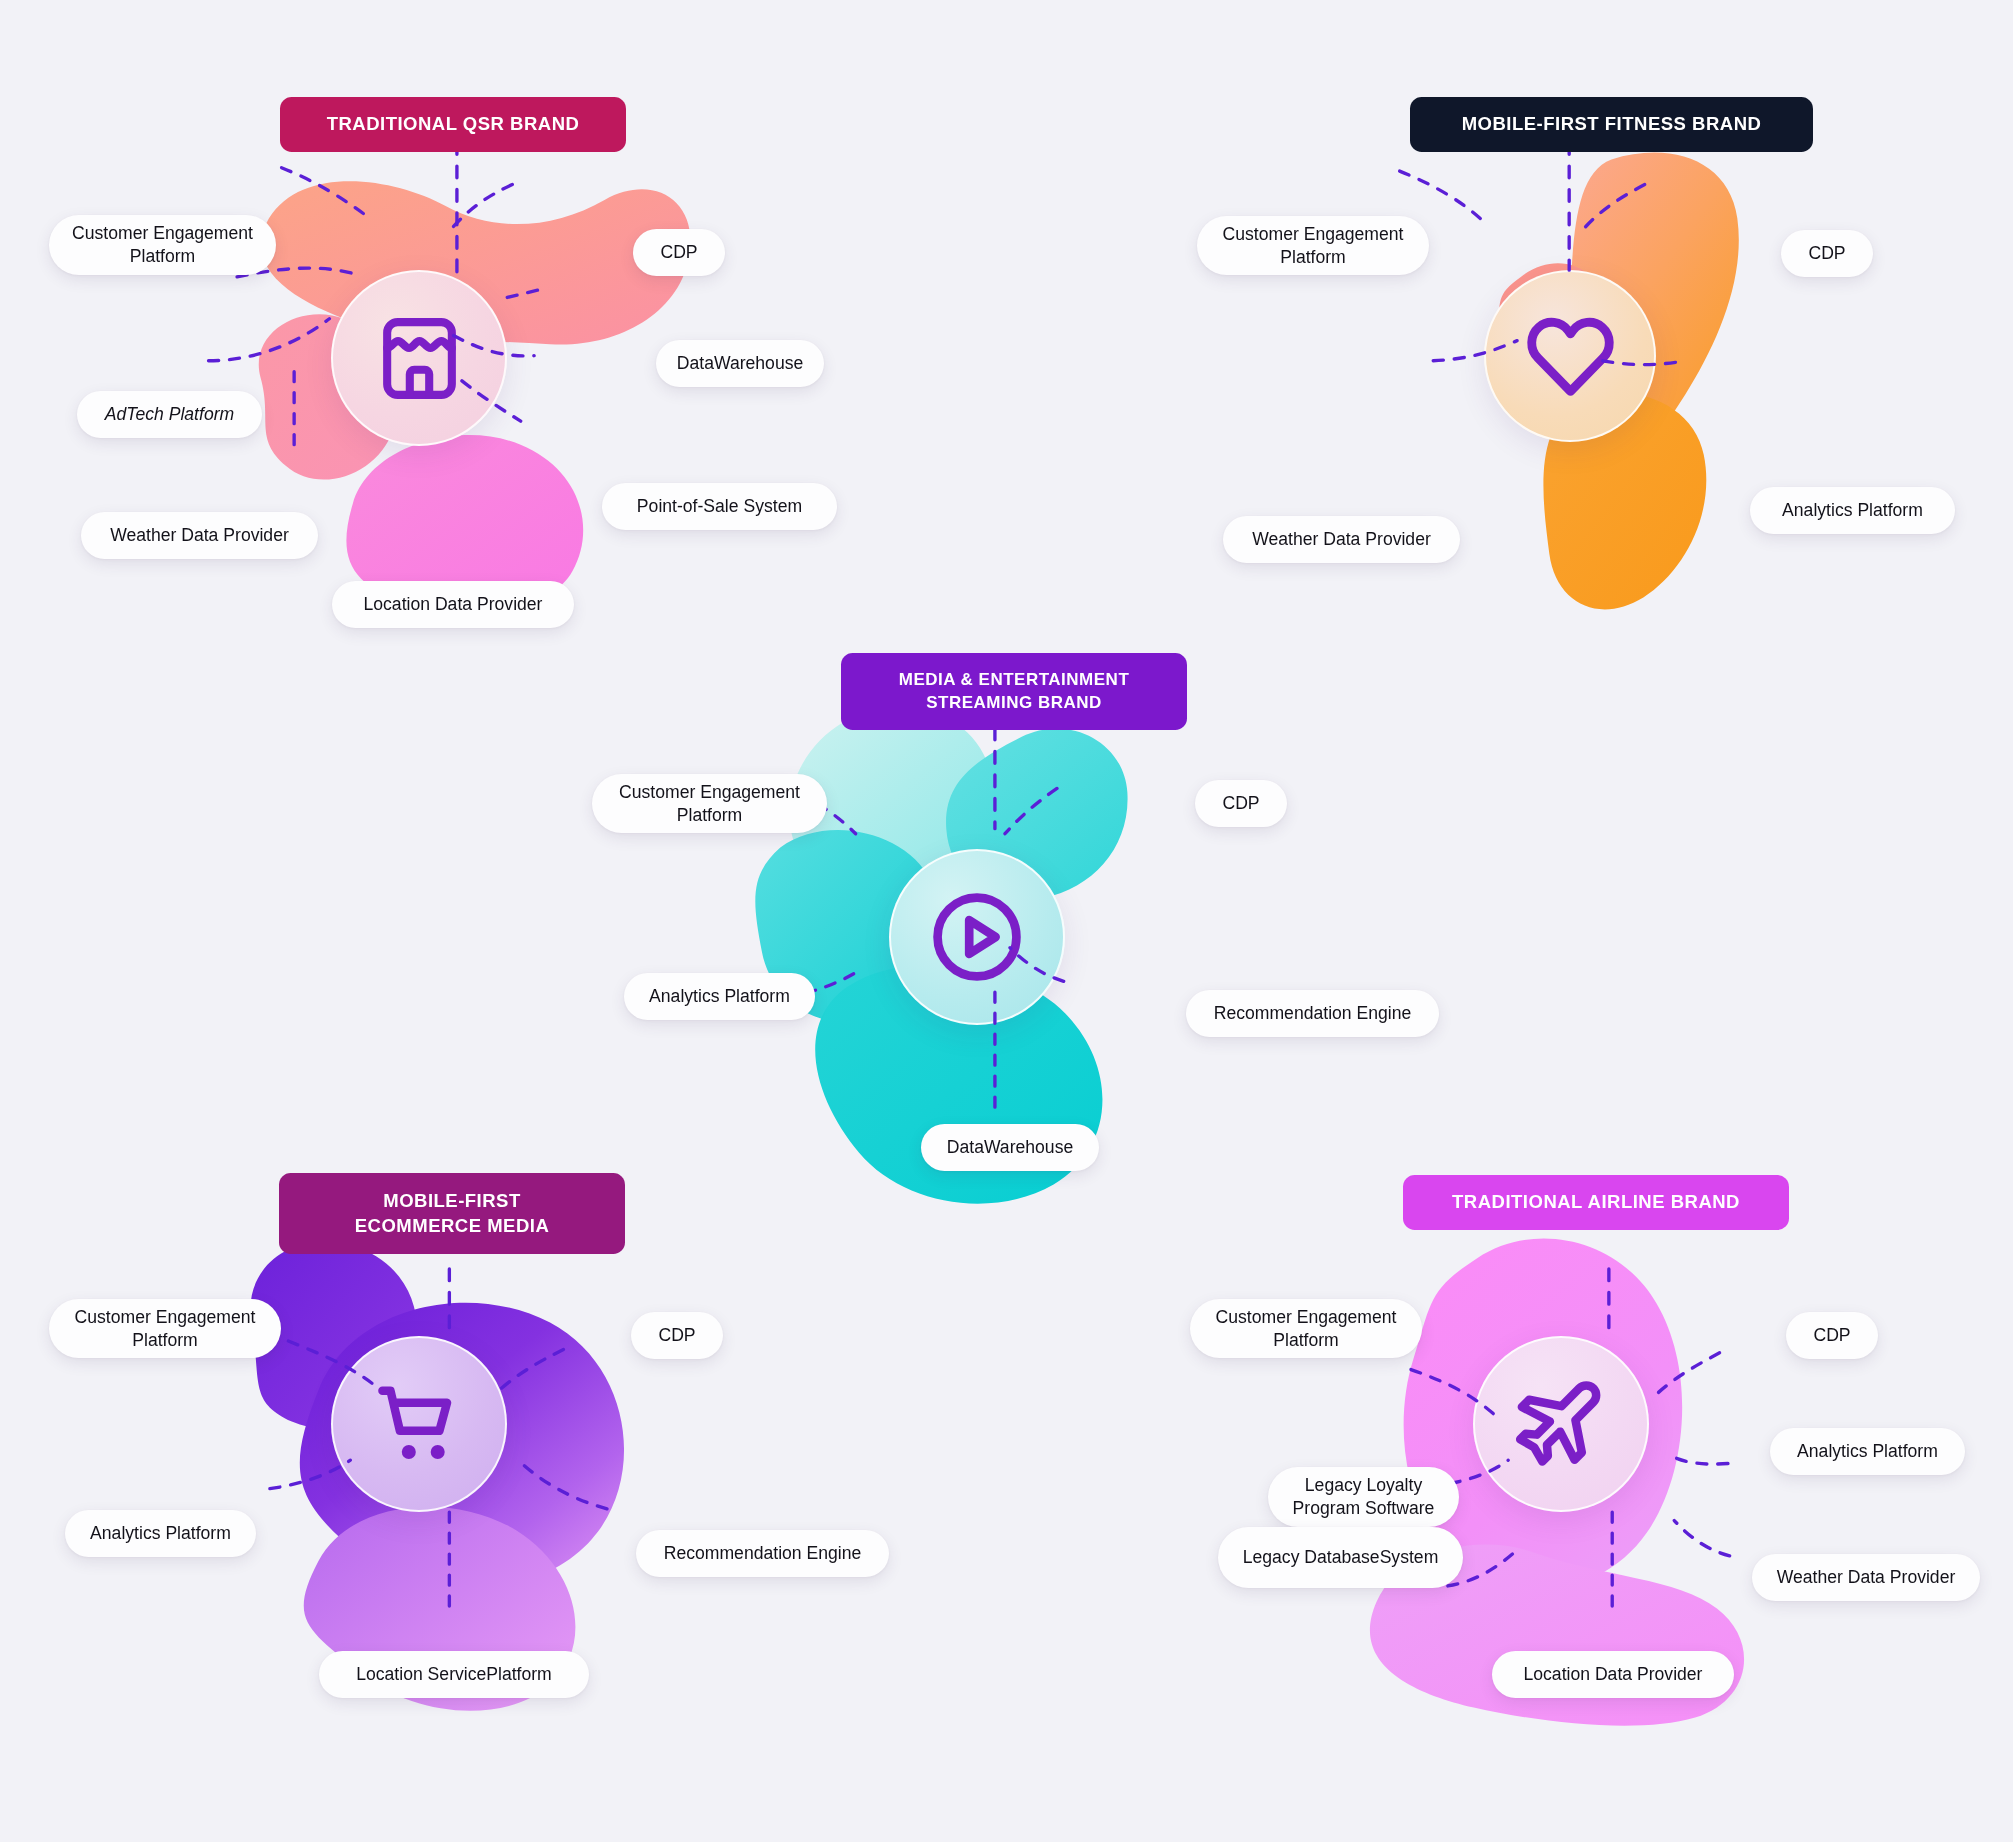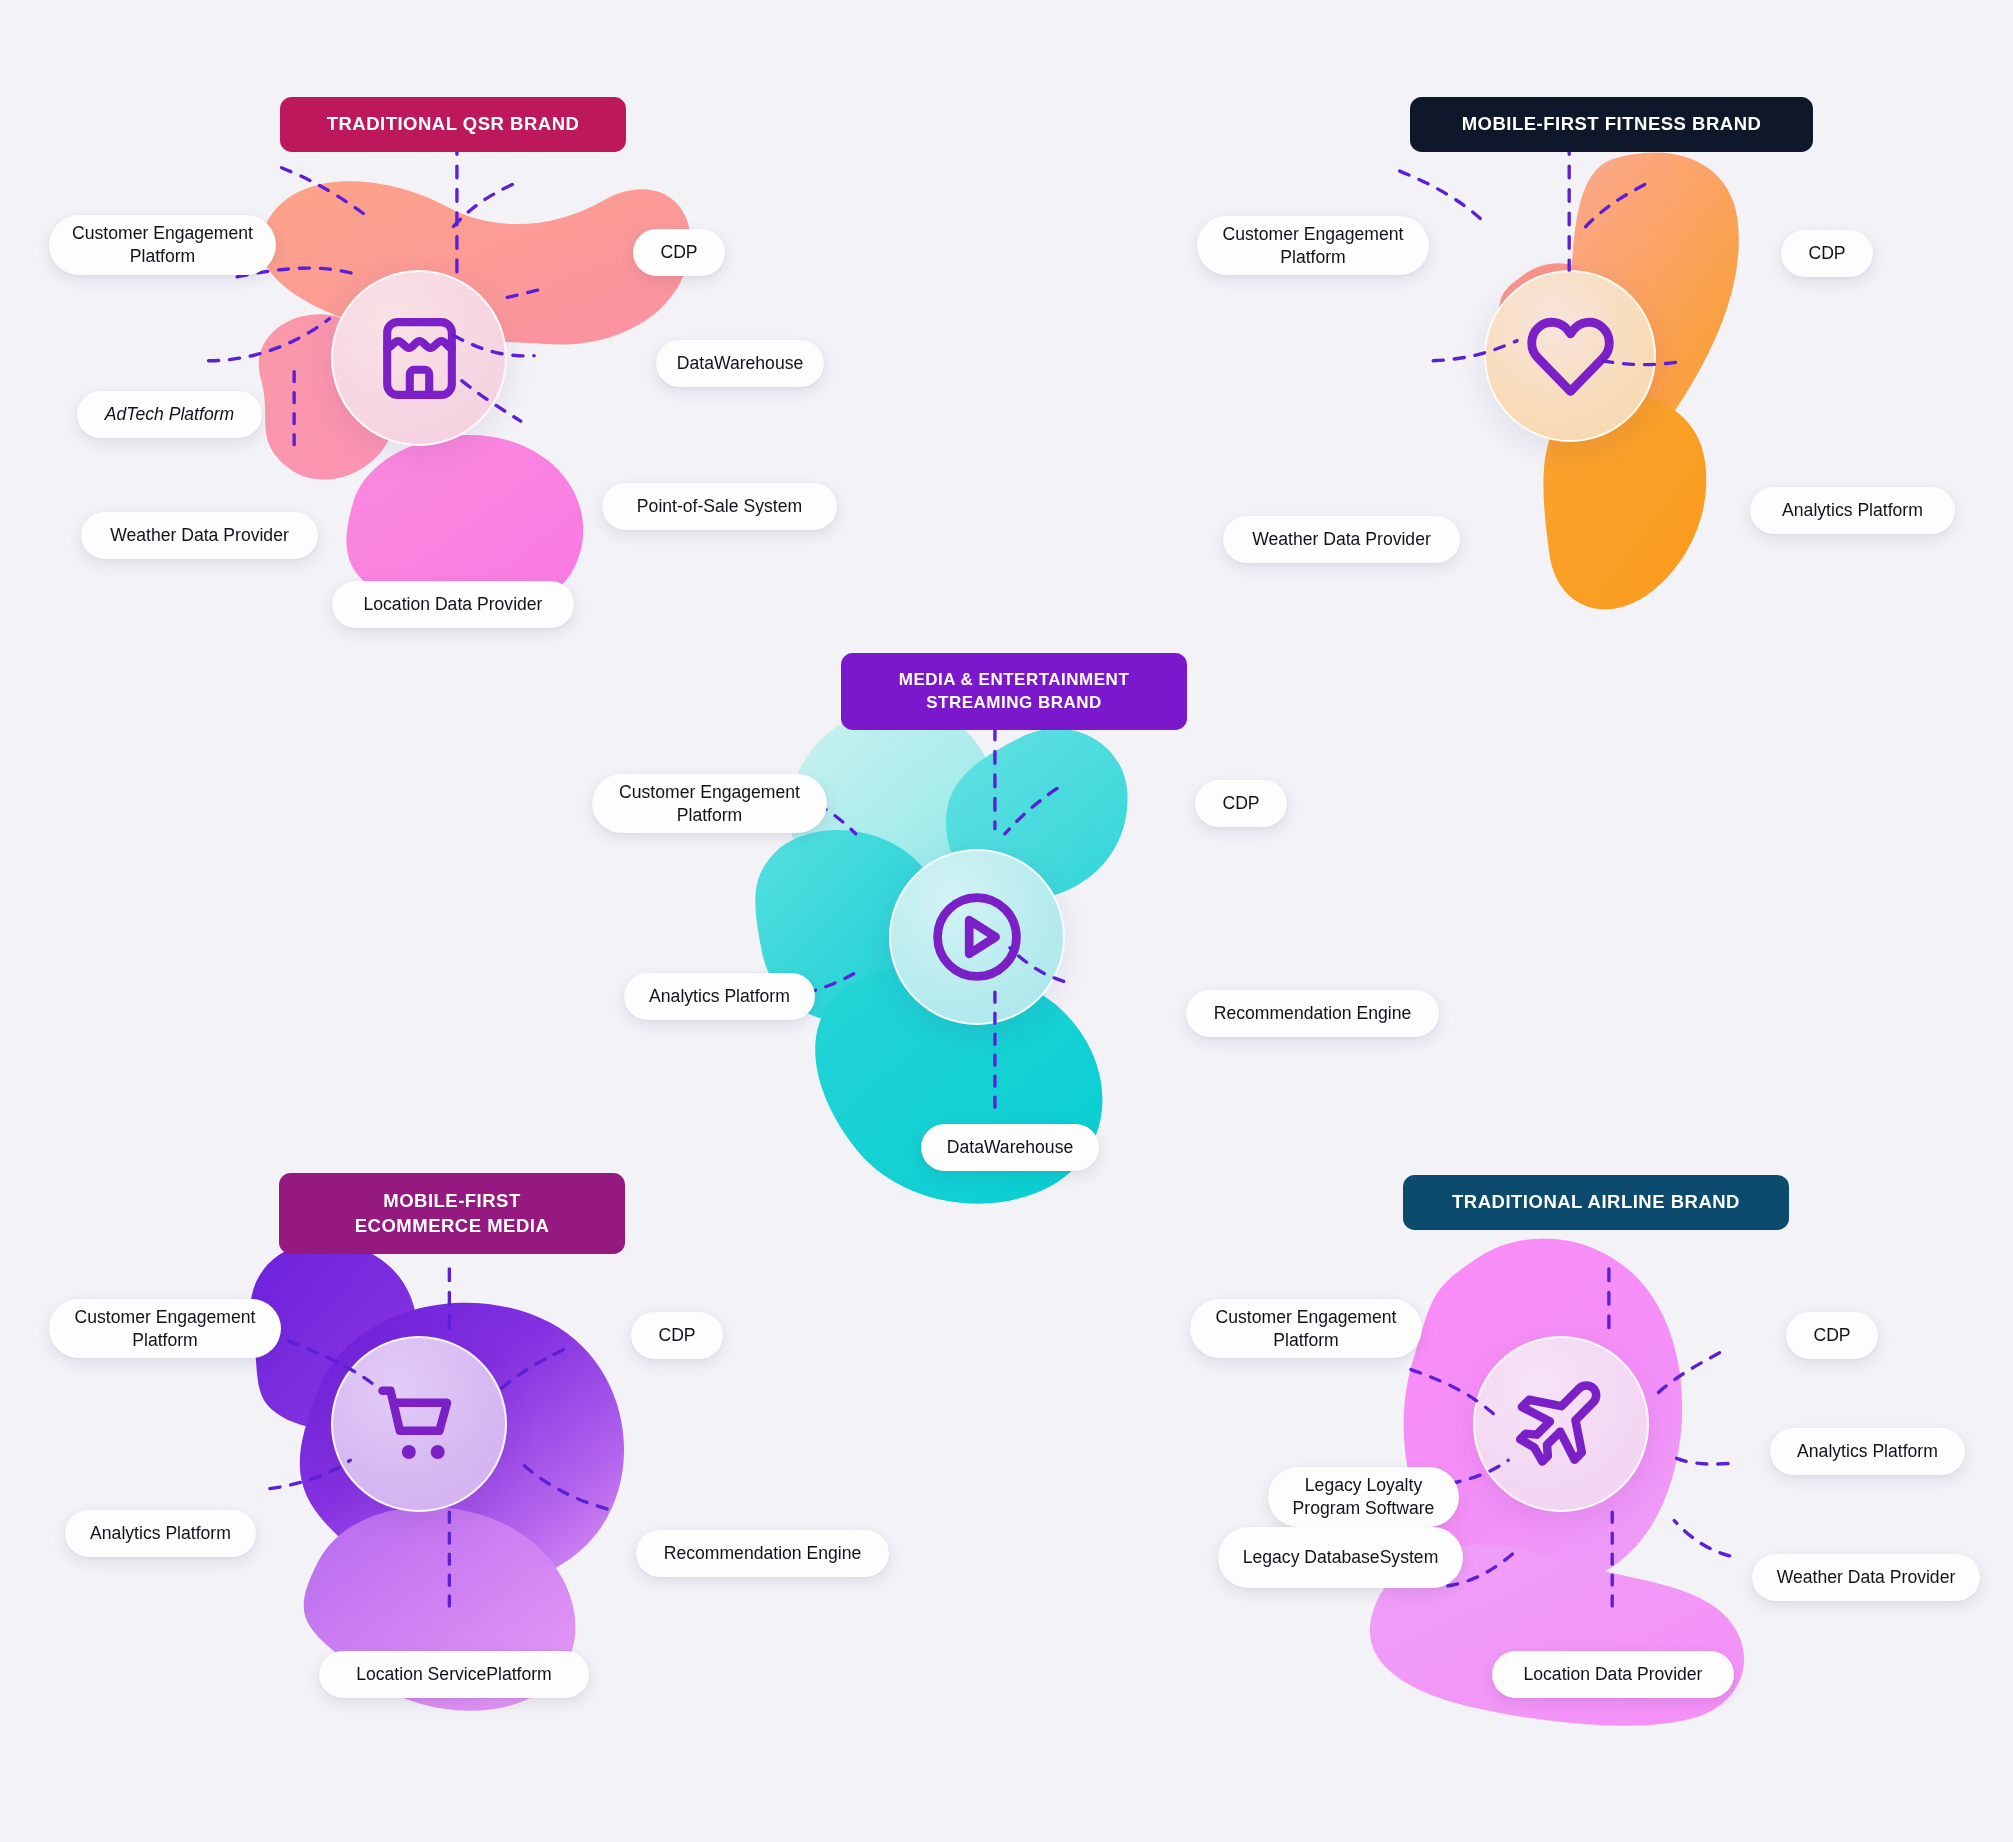--- a/index.html
+++ b/index.html
@@ -321,21 +321,21 @@
       <path class="stem" d="M478 112 L478 196" stroke="#310862"></path>
       <path d="M242 232 C288 248 318 264 344 288"></path>
       <path d="M610 212 C580 228 556 242 534 262"></path>
       <path d="M620 344 C592 346 570 344 550 334"></path>
       <path d="M264 372 C308 366 336 356 358 340"></path>
       <path d="M622 454 C598 448 576 434 556 412"></path>
       <path d="M286 490 C322 484 348 466 372 444"></path>
       <path d="M482 514 L482 402"></path>
     </svg>
 
-    <div class="brand-header" style="left:1403px;top:1175px;width:386px;height:55px;font-size:18.5px;background:#0c4a6e;">TRADITIONAL AIRLINE BRAND</div>
+    <div class="brand-header" style="left:1403px;top:1175px;width:386px;height:55px;font-size:18.5px;background:#d946ef;">TRADITIONAL AIRLINE BRAND</div>
 
     <div class="pill" style="left:1190px;top:1299px;width:232px;height:59px;">Customer Engagement
 Platform</div>
     <div class="pill" style="left:1786px;top:1312px;width:92px;height:47px;">CDP</div>
     <div class="pill" style="left:1770px;top:1428px;width:195px;height:47px;">Analytics Platform</div>
     <div class="pill" style="left:1268px;top:1467px;width:191px;height:60px;">Legacy Loyalty
 Program Software</div>
     <div class="pill" style="left:1752px;top:1554px;width:228px;height:47px;">Weather Data Provider</div>
     <div class="pill" style="left:1218px;top:1527px;width:245px;height:61px;">Legacy DatabaseSystem</div>
     <div class="pill" style="left:1492px;top:1651px;width:242px;height:47px;">Location Data Provider</div>

